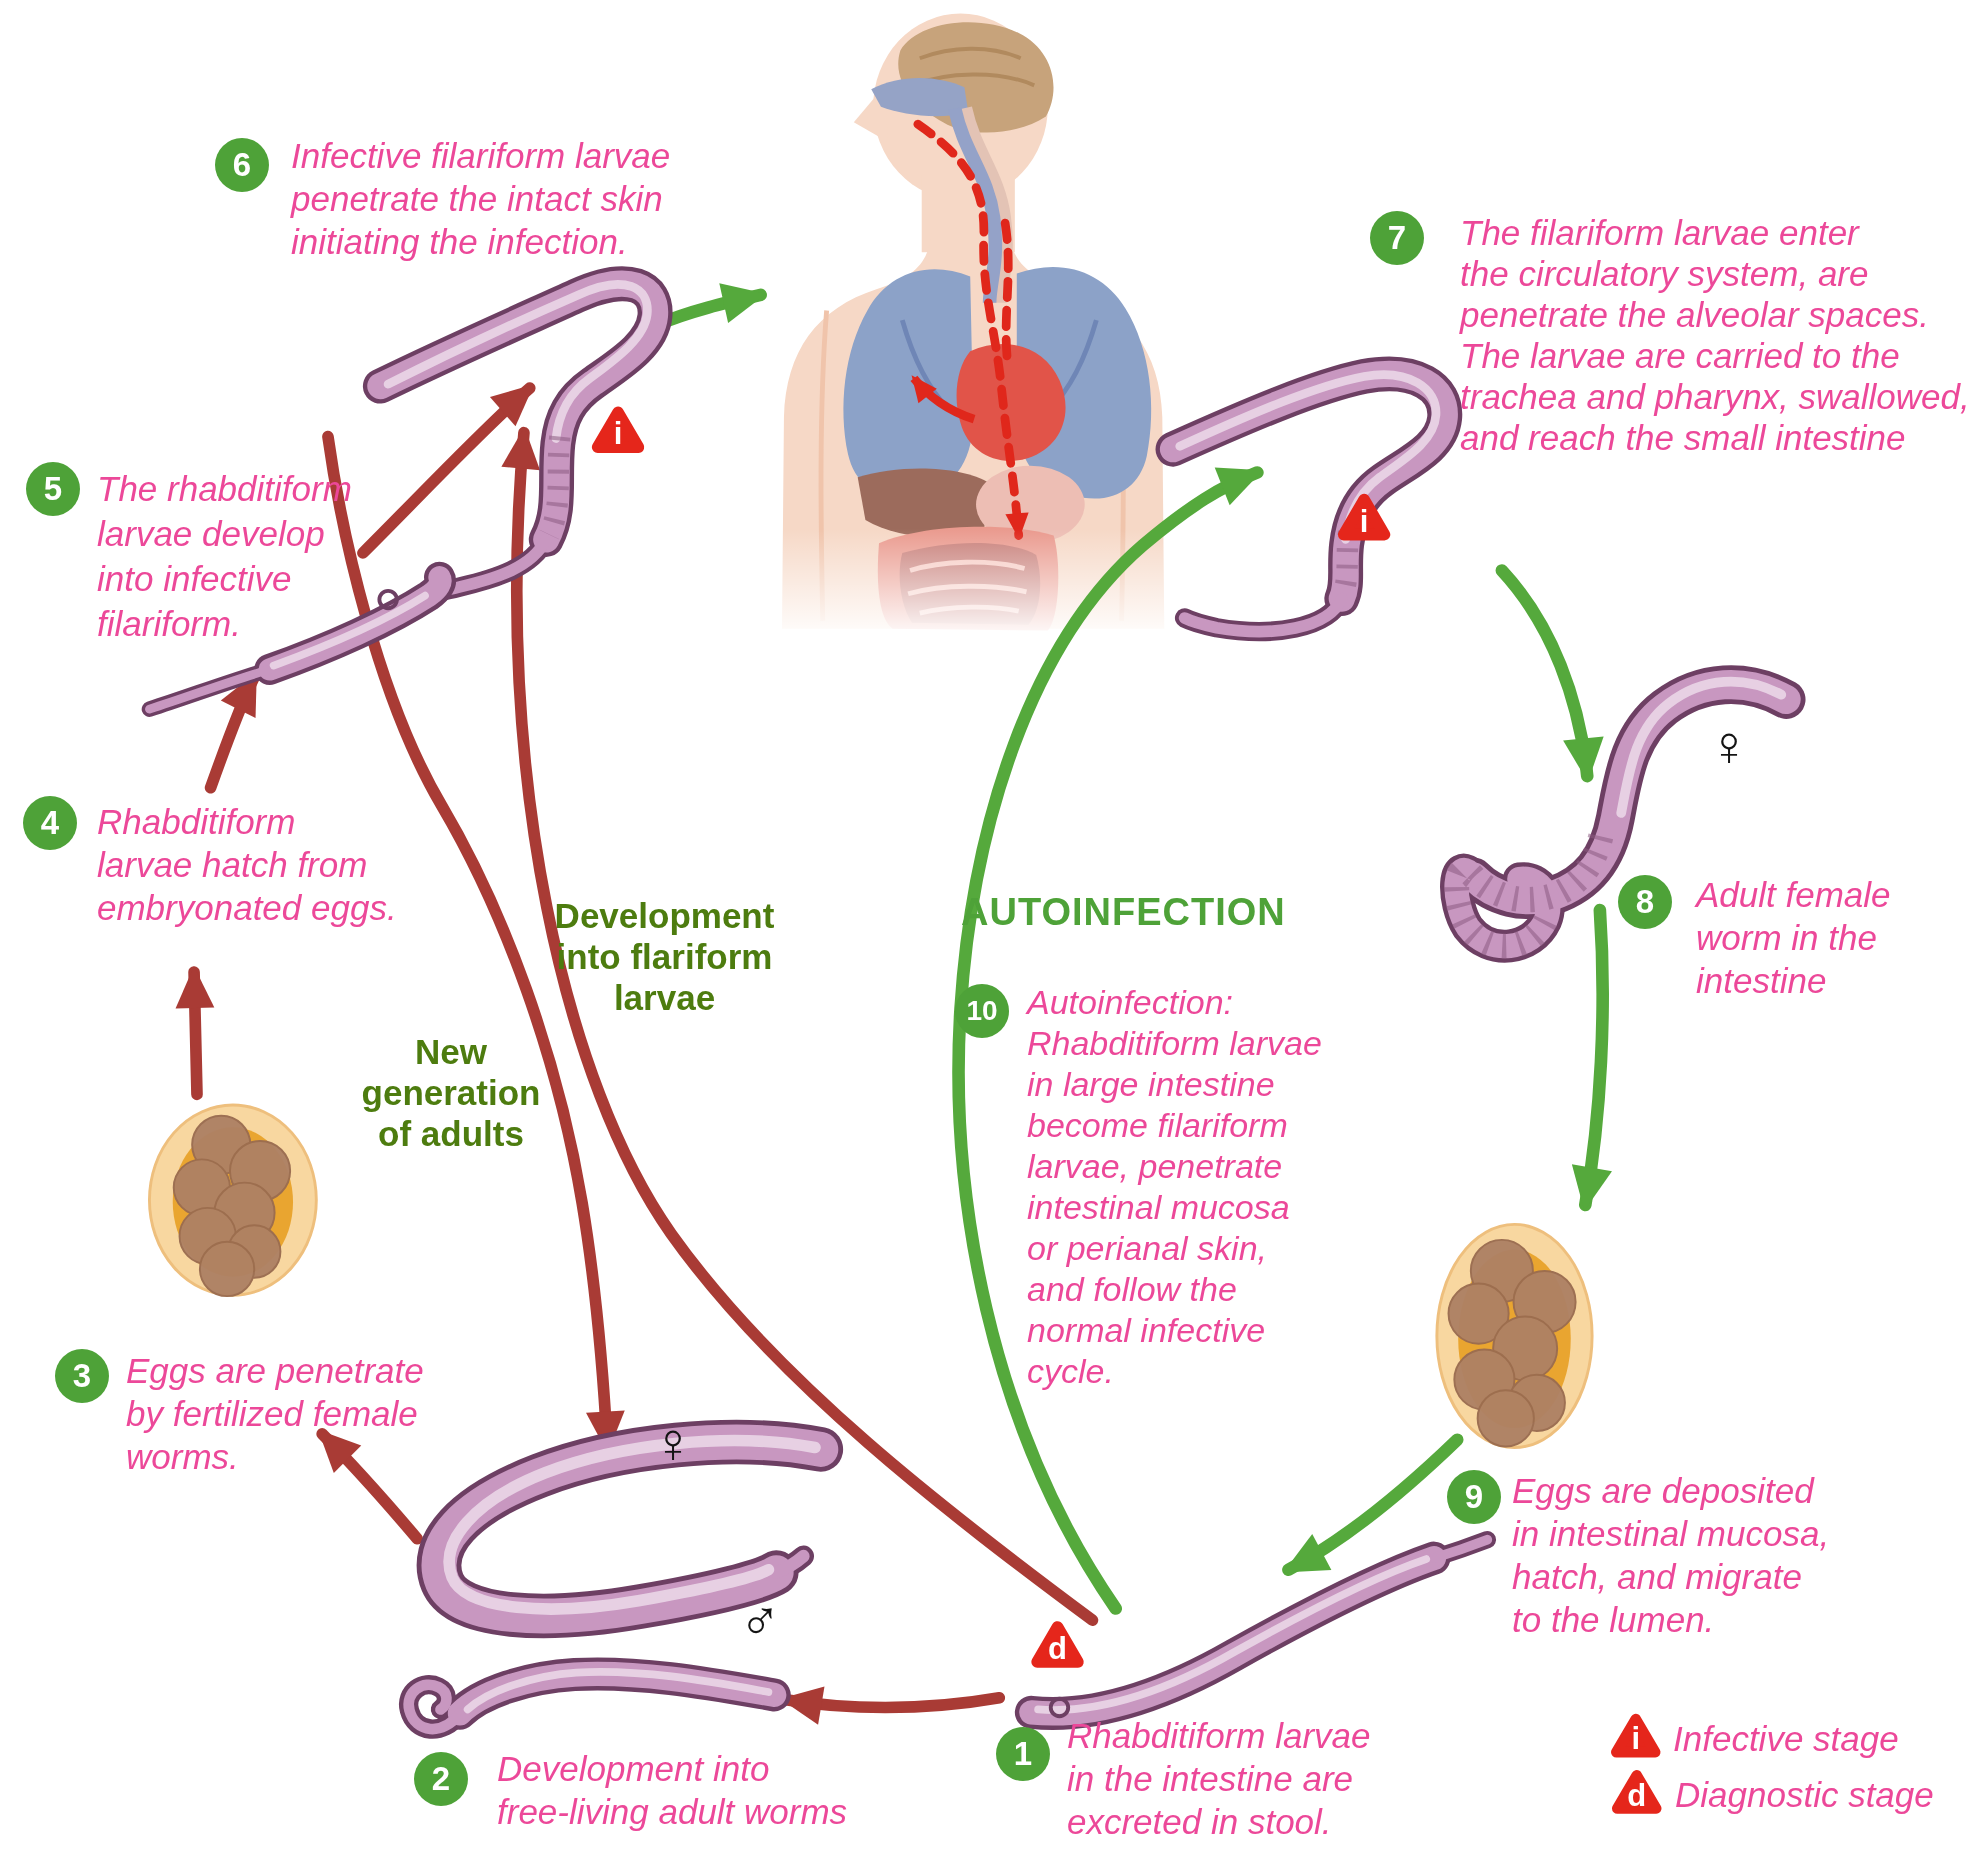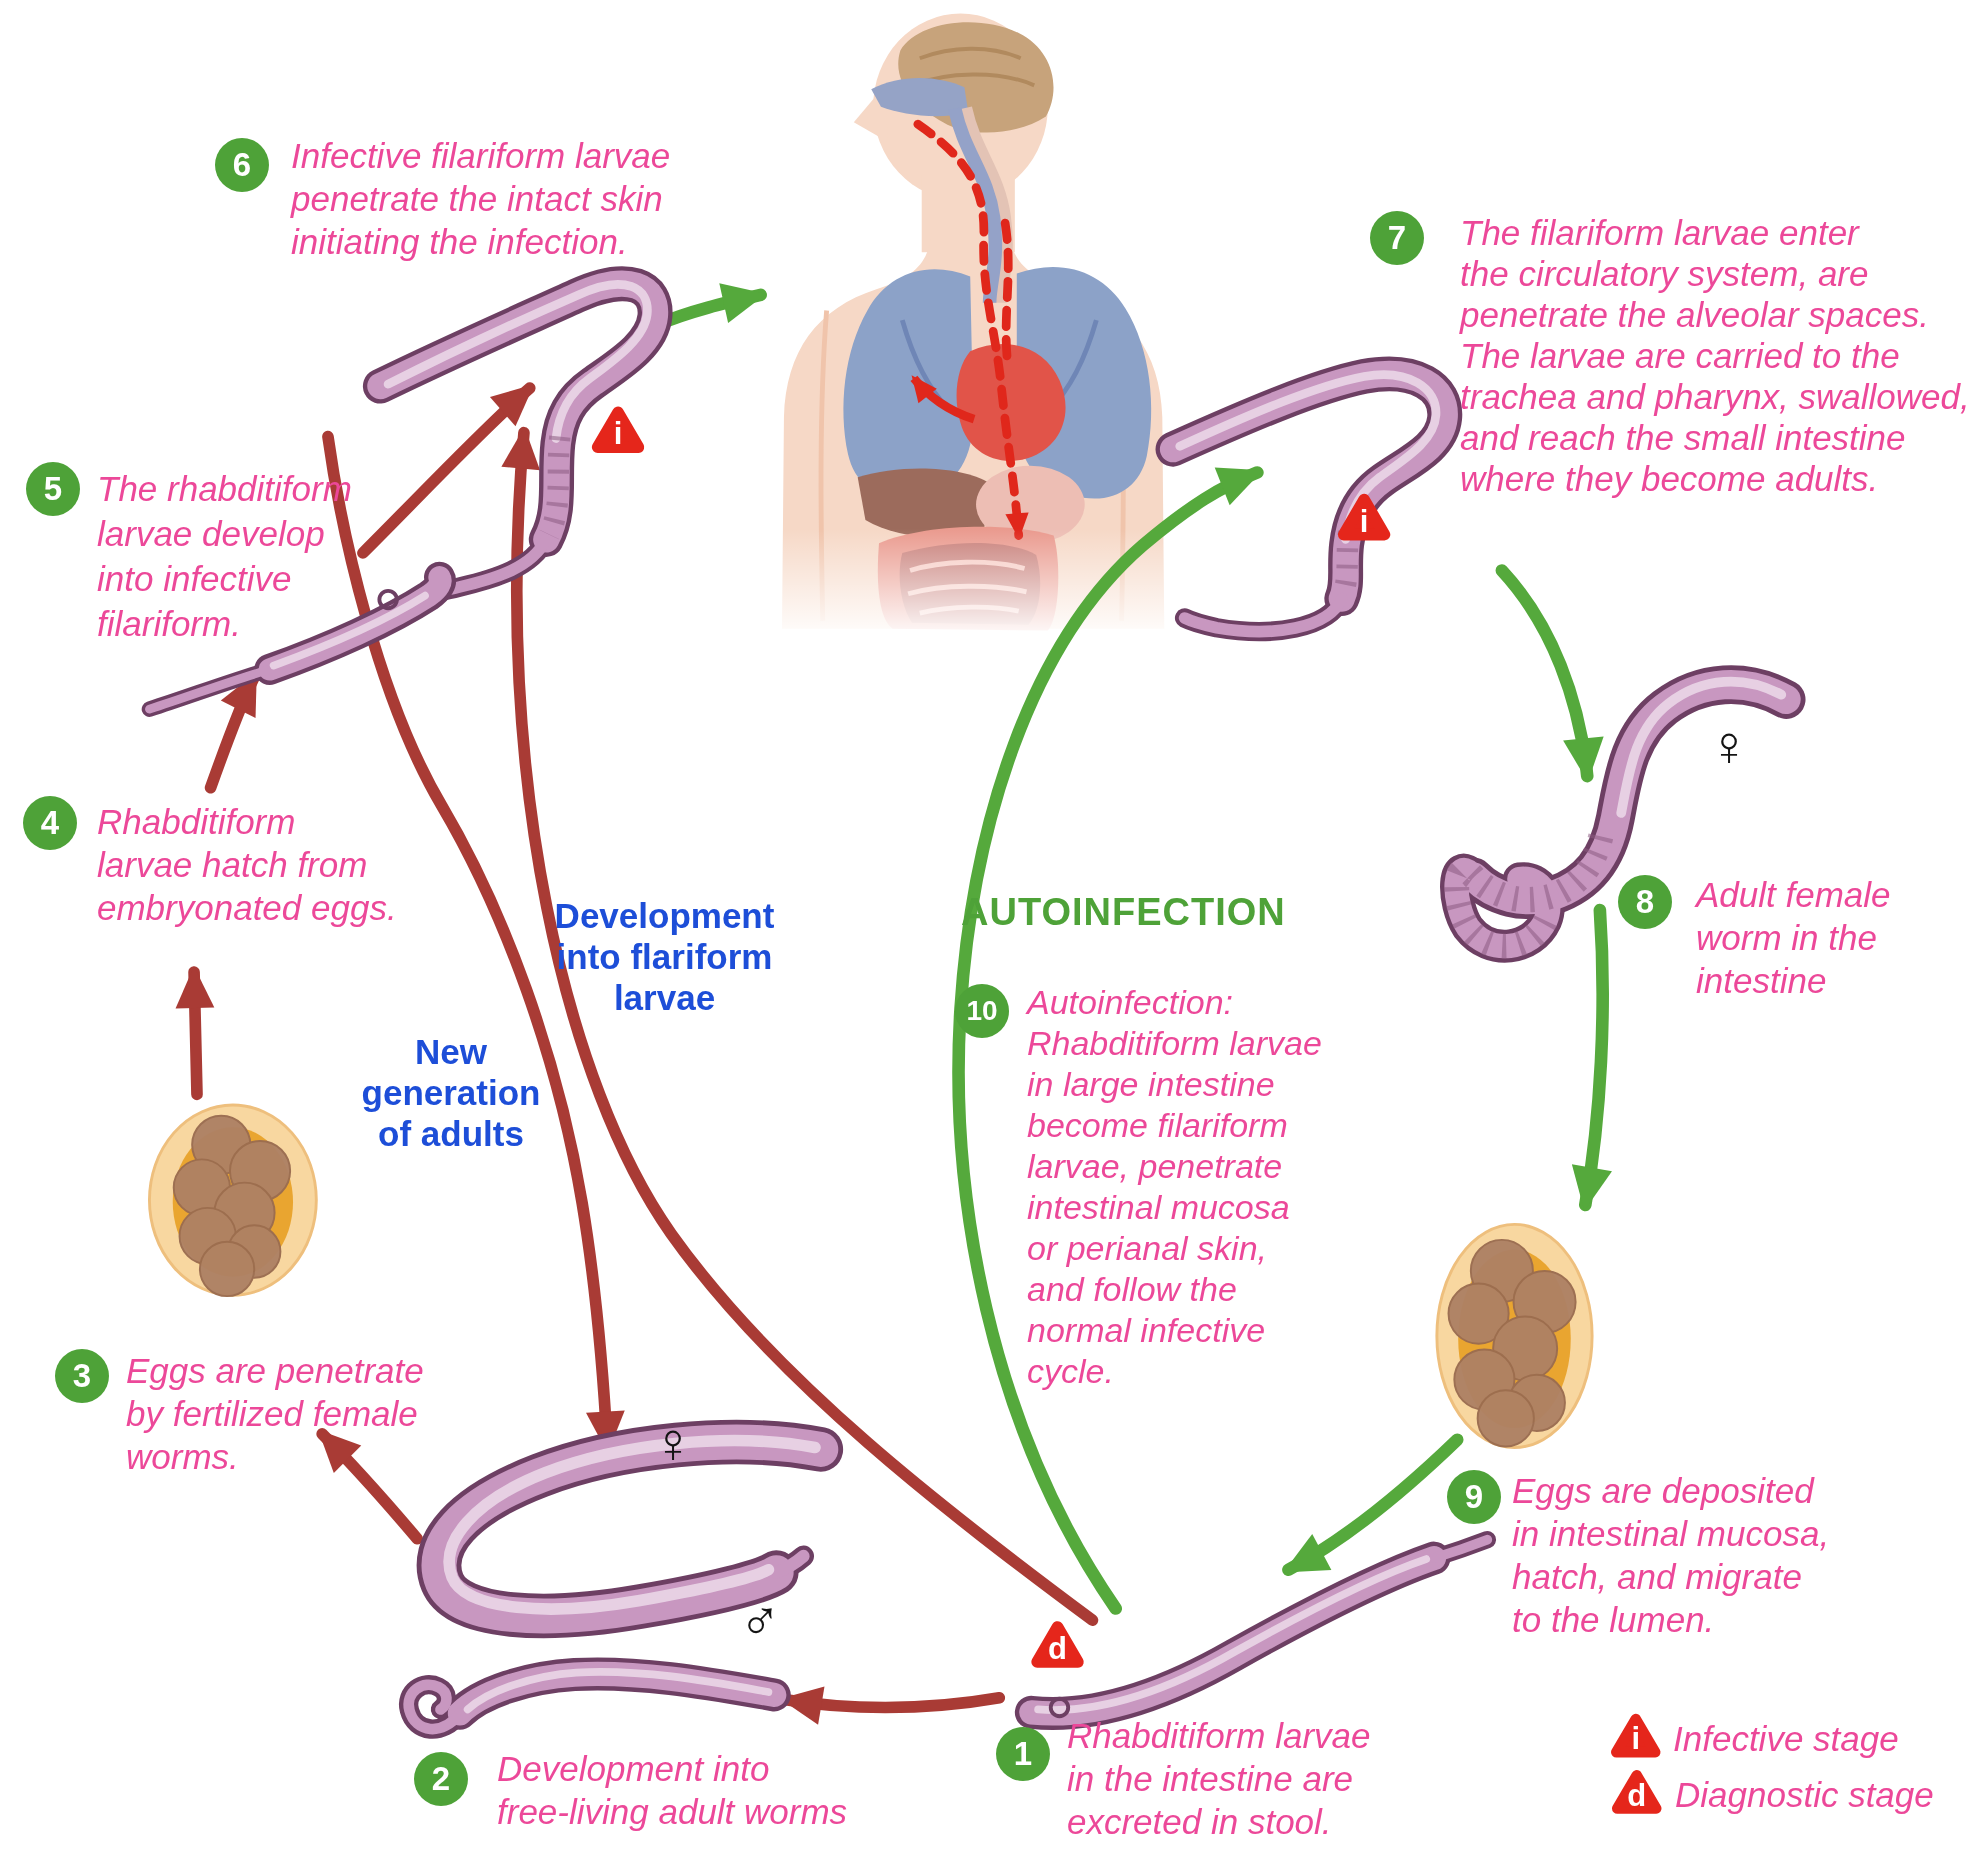--- a/index.html
+++ b/index.html
@@ -4,21 +4,21 @@
 <style>
   html,body{margin:0;padding:0;background:#fff;}
   .canvas{position:relative;width:1987px;height:1854px;background:#ffffff;overflow:hidden;
           font-family:"Liberation Sans", sans-serif;}
   svg.layer{position:absolute;left:0;top:0;}
   .txt{position:absolute;font-size:35px;line-height:43px;color:#ec4899;font-style:italic;}
   .txt div{white-space:nowrap;}
   .num{position:absolute;width:54px;height:54px;border-radius:50%;background:#4ea238;color:#fff;
        font-weight:bold;font-size:33px;display:flex;align-items:center;justify-content:center;}
   .num.small{font-size:28px;}
-  .rlabel{position:absolute;color:#1d4ed8;font-weight:bold;text-align:center;
+  .rlabel{position:absolute;color:#4d7c0f;font-weight:bold;text-align:center;
           font-size:35px;line-height:41px;}
   .auto{position:absolute;color:#4ea238;font-weight:bold;font-size:38px;letter-spacing:1px;text-align:right;}
   .gsym{position:absolute;font-size:56px;color:#141414;line-height:56px;}
   .worm-o{fill:none;stroke:#6d3f63;stroke-linecap:round;stroke-linejoin:round;}
   .worm-f{fill:none;stroke:#c897c0;stroke-linecap:round;stroke-linejoin:round;}
   .worm-h{fill:none;stroke:#ead6e7;stroke-linecap:round;stroke-linejoin:round;opacity:.9;}
   .worm-ann{fill:none;stroke:#8d5b82;stroke-dasharray:4 13;opacity:.55;}
   .rarrow{fill:none;stroke:#a93b35;stroke-width:12;stroke-linecap:round;}
   .garrow{fill:none;stroke:#55a93c;stroke-width:13;stroke-linecap:round;}
   .dashred{fill:none;stroke:#e0271b;stroke-width:9;stroke-dasharray:17 13;stroke-linecap:round;}
@@ -250,21 +250,20 @@
       <div>penetrate the intact skin</div>
       <div>initiating the infection.</div>
     </div>
   <div class="txt" style="left:1460px;top:212px;line-height:41px">
       <div>The filariform larvae enter</div>
       <div>the circulatory system, are</div>
       <div>penetrate the alveolar spaces.</div>
       <div>The larvae are carried to the</div>
       <div>trachea and pharynx, swallowed,</div>
       <div>and reach the small intestine</div>
-      <div>where they become adults.</div>
     </div>
   <div class="txt" style="left:1696px;top:873px">
       <div>Adult female</div>
       <div>worm in the</div>
       <div>intestine</div>
     </div>
   <div class="txt" style="left:1512px;top:1469px">
       <div>Eggs are deposited</div>
       <div>in intestinal mucosa,</div>
       <div>hatch, and migrate</div>

